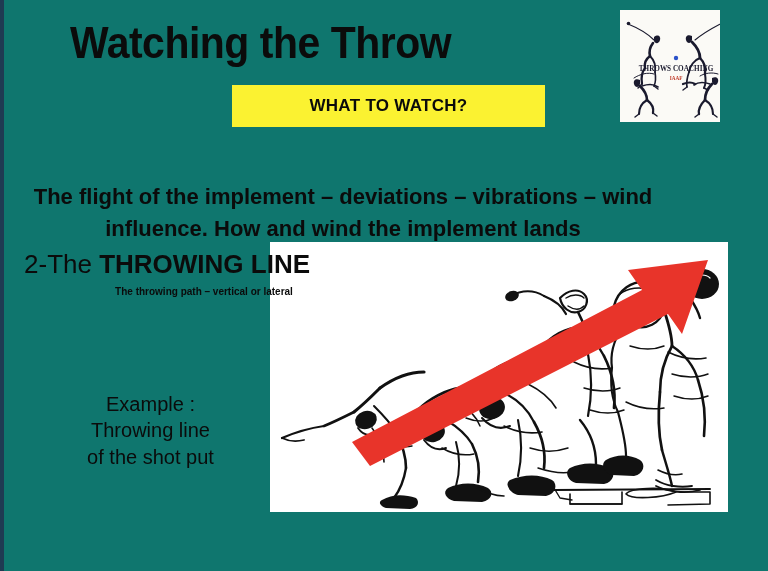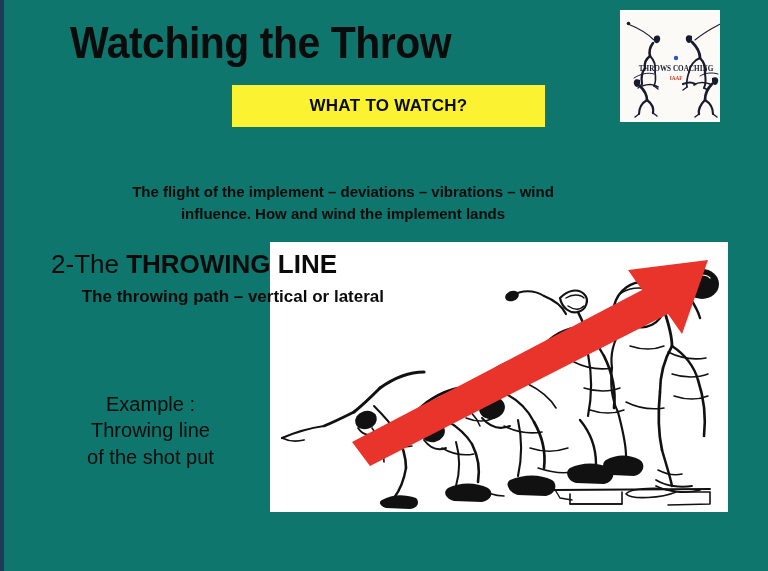--- a/index.html
+++ b/index.html
@@ -85,47 +85,47 @@
   #point1-heading .num { font-weight: normal; }
   #point1-heading .lead { font-weight: normal; }
   #point1-heading .key { font-weight: bold; }
 
   #point1-body {
     position: absolute;
     left: 28px;
     top: 181px;
     width: 630px;
     text-align: center;
-    font-size: 15px;
+    font-size: 22px;
     font-weight: bold;
     line-height: 1.45;
     color: #0B0B0B;
   }
 
   
   #point2-heading {
     position: absolute;
-    left: 51px;
+    left: 24px;
     top: 249px;
     font-size: 26px;
     color: #0B0B0B;
     white-space: nowrap;
     z-index: 5;
     text-align: right;
   }
   #point2-heading .lead { font-weight: normal; }
   #point2-heading .key { font-weight: bold; }
 
   #point2-body {
     position: absolute;
     left: 24px;
     top: 285px;
     width: 360px;
-    text-align: right;
-    font-size: 17px;
+    text-align: center;
+    font-size: 10px;
     font-weight: bold;
     line-height: 1.45;
     color: #0B0B0B;
     z-index: 5;
   }
 
   
   #example-caption {
     position: absolute;
     left: 38px;

